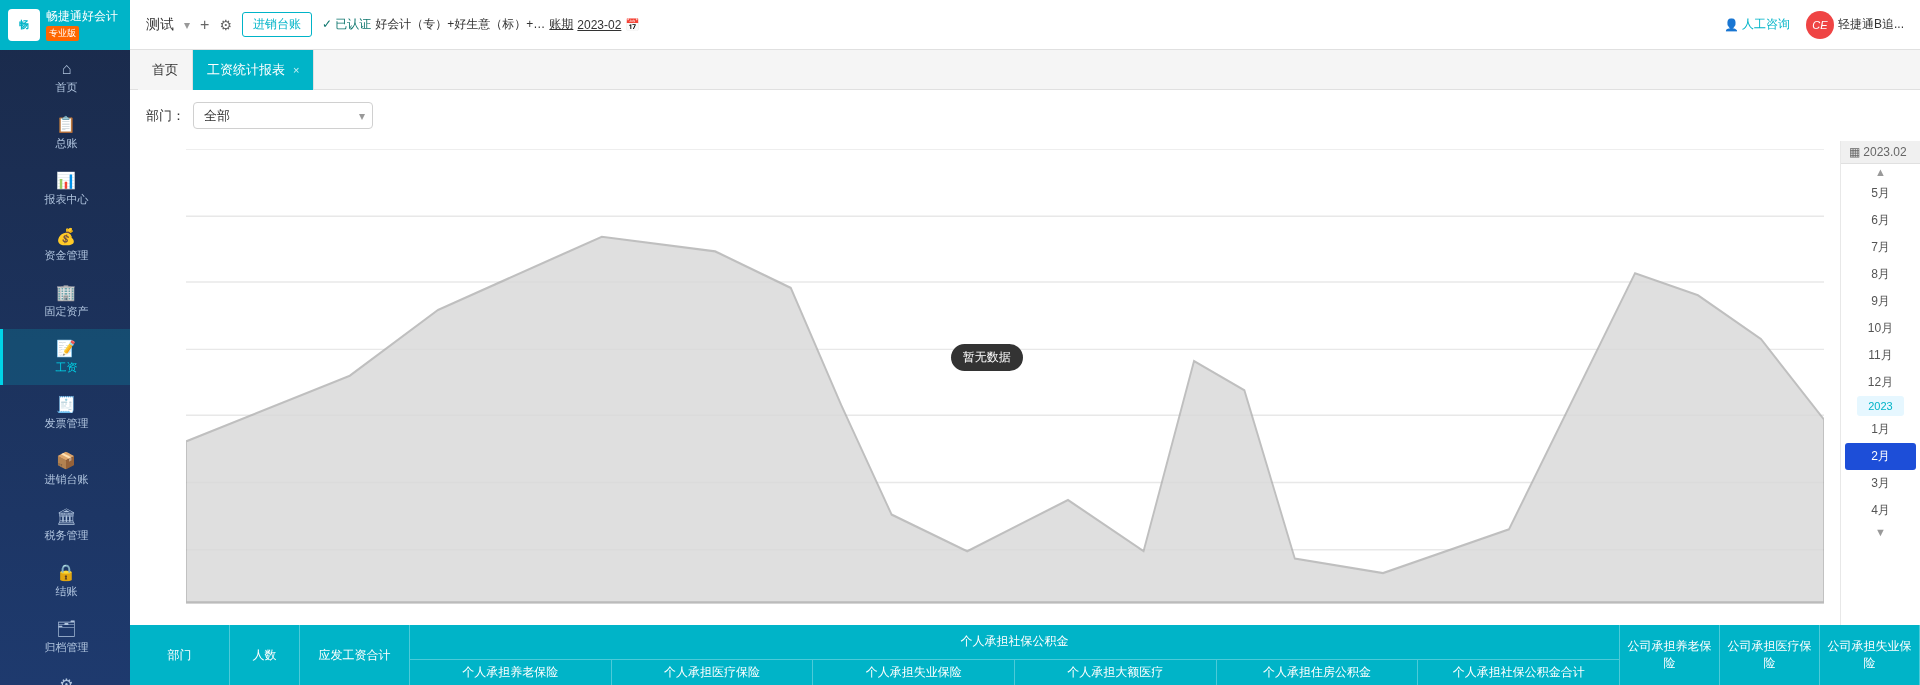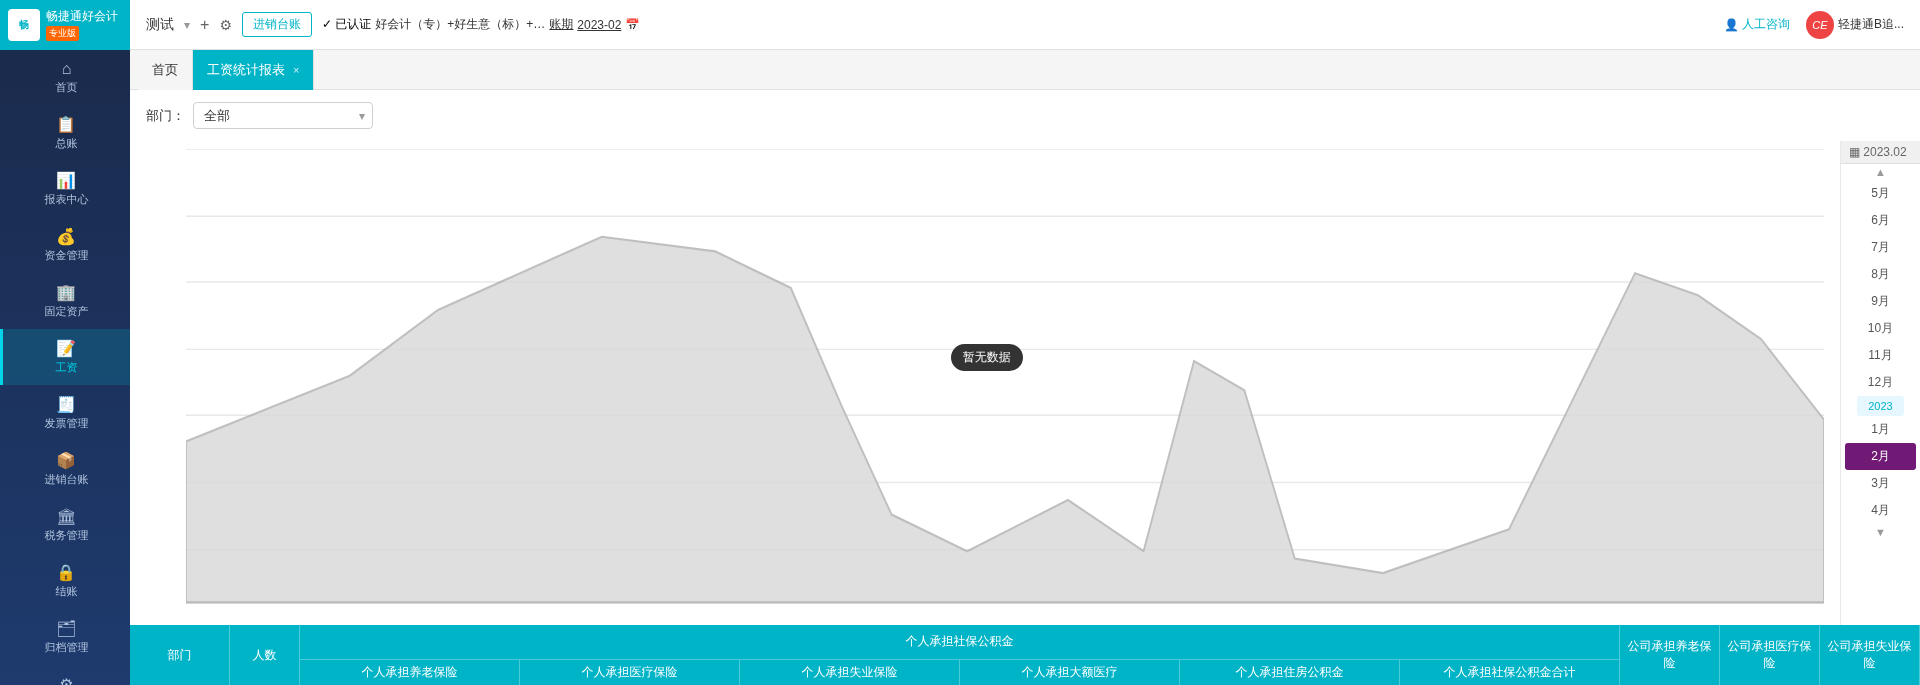--- a/index.html
+++ b/index.html
@@ -62,21 +62,21 @@
     }
     .topbar-title { font-size: 14px; color: #333; }
     .topbar-chevron { color: #999; font-size: 12px; }
     .topbar-add { color: #666; font-size: 16px; cursor: pointer; }
     .topbar-gear { color: #666; font-size: 14px; cursor: pointer; }
     .topbar-btn {
       border: 1px solid #00b4c8; color: #00b4c8; background: transparent;
       padding: 3px 10px; border-radius: 3px; cursor: pointer; font-size: 12px;
     }
     .topbar-status { display: flex; align-items: center; gap: 4px; }
-    .topbar-certified { color: #000000; font-size: 12px; text-align: center; }
+    .topbar-certified { color: #0f766e; font-size: 12px; text-align: center; }
     .topbar-good { color: #333; font-size: 12px; }
     .topbar-period { font-size: 12px; color: #333; text-decoration: underline; }
     .topbar-calendar { color: #999; font-size: 12px; }
     .topbar-right { margin-left: auto; display: flex; align-items: center; gap: 16px; }
     .topbar-help { color: #00b4c8; font-size: 12px; cursor: pointer; display: flex; align-items: center; gap: 3px; }
     .topbar-user { display: flex; align-items: center; gap: 4px; }
     .topbar-avatar { width: 28px; height: 28px; border-radius: 50%; background: #ef4444; display: flex; align-items: center; justify-content: center; font-size: 11px; color: #fff; font-style: italic; }
     .topbar-username { font-size: 12px; color: #333; }
 
     
@@ -186,21 +186,21 @@
     .date-panel-nav {
       display: flex; align-items: center; justify-content: center;
       padding: 2px 0;
       cursor: pointer; color: #999; font-size: 11px;
     }
     .date-item {
       padding: 5px 10px;
       font-size: 12px; color: #555;
       cursor: pointer; text-align: center;
     }
-    .date-item.active { background: #701a75; color: #fff; border-radius: 3px; margin: 0 4px; }
+    .date-item.active { background: #1d4ed8; color: #fff; border-radius: 3px; margin: 0 4px; }
     .date-year-header {
       padding: 4px 10px;
       font-size: 11px; color: #999;
       background: #fafafa;
       text-align: center;
     }
     .date-year-header.highlight { background: #e6f7ff; color: #00b4c8; border-radius: 3px; margin: 0 16px; }
 
     
     .chart-tooltip {
@@ -459,20 +459,21 @@
         <div class="date-item">3月</div>
         <div class="date-item">4月</div>
 
         <div class="date-panel-nav">▼</div>
       </div>
     </div>
 
     <div class="table-header">
       <div class="th" style="width:100px;">部门</div>
       <div class="th" style="width:70px;">人数</div>
+      <div class="th" style="width:110px;">应发工资合计</div>
       <div class="th-group" style="flex:1;">
         <div class="th-group-title">个人承担社保公积金</div>
         <div class="th-group-subs">
           <div class="th-sub">个人承担养老保险</div>
           <div class="th-sub">个人承担医疗保险</div>
           <div class="th-sub">个人承担失业保险</div>
           <div class="th-sub">个人承担大额医疗</div>
           <div class="th-sub">个人承担住房公积金</div>
           <div class="th-sub">个人承担社保公积金合计</div>
         </div>

